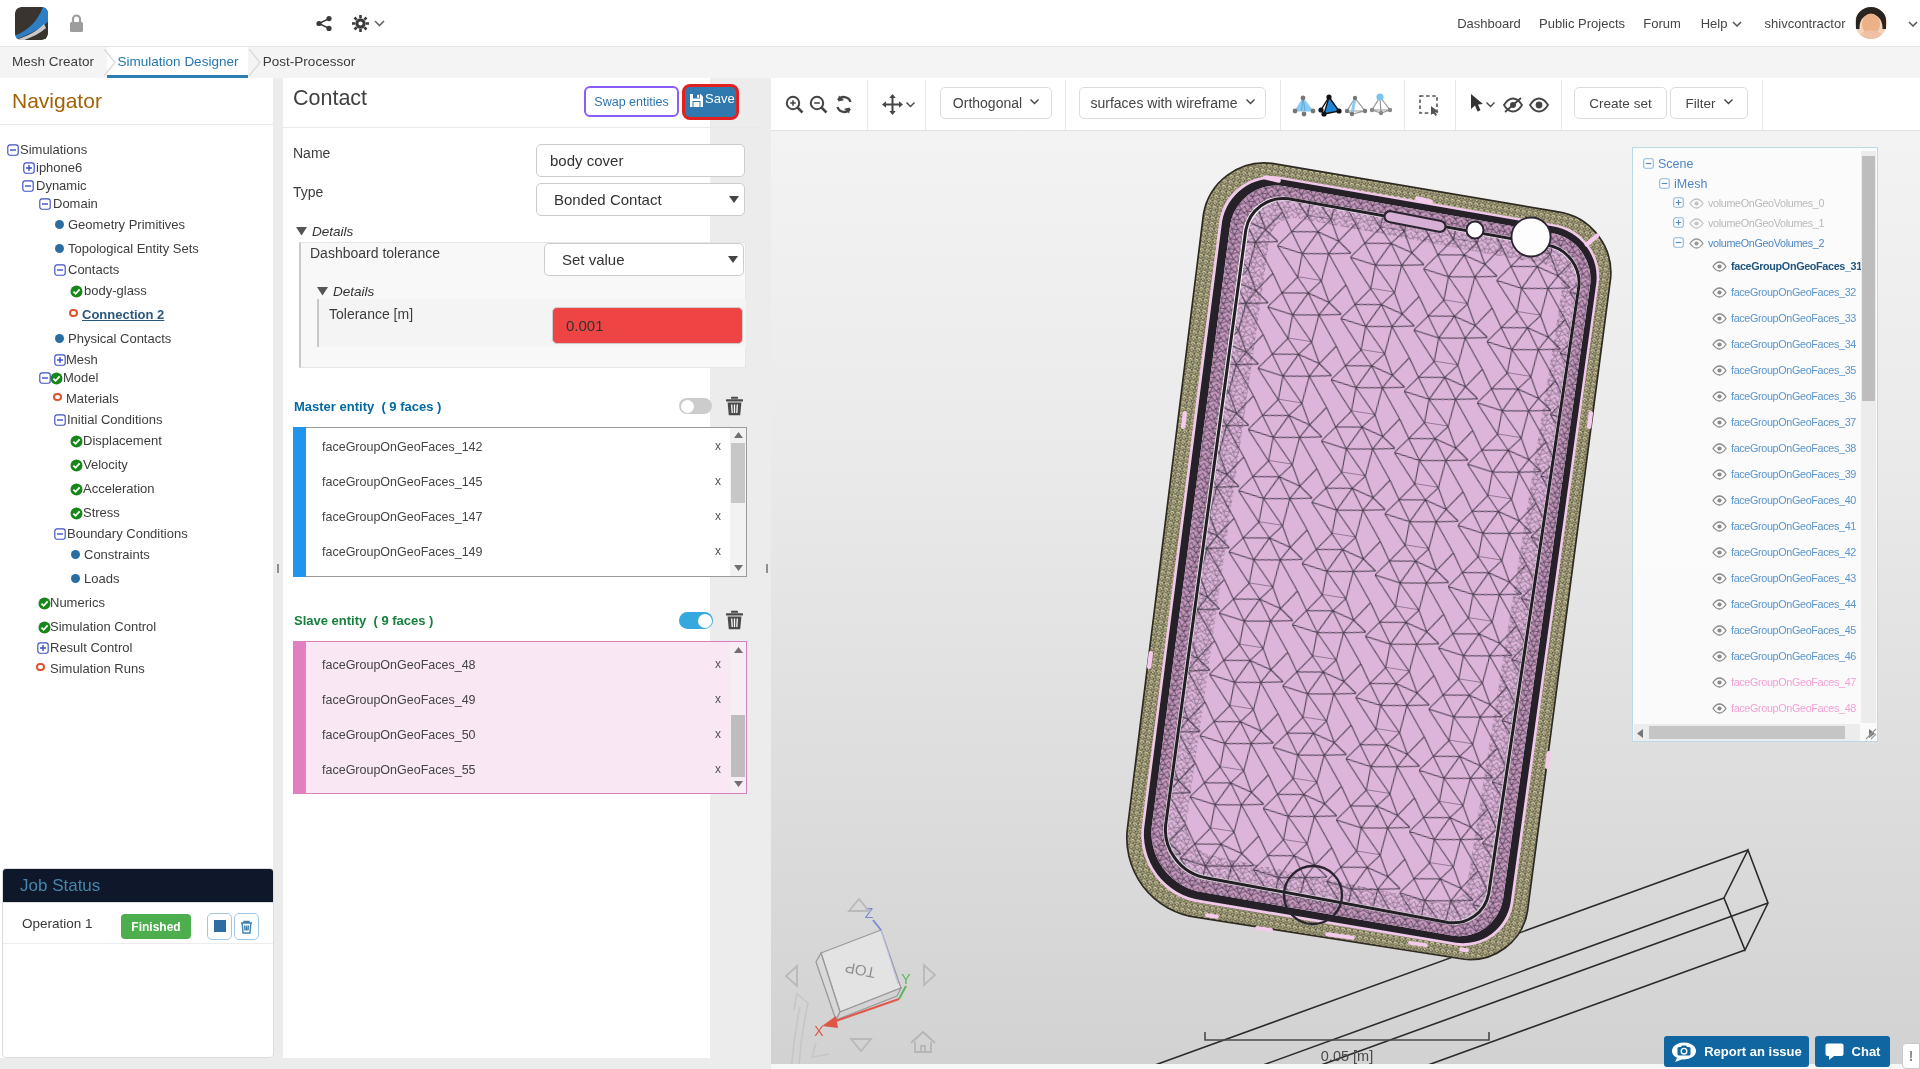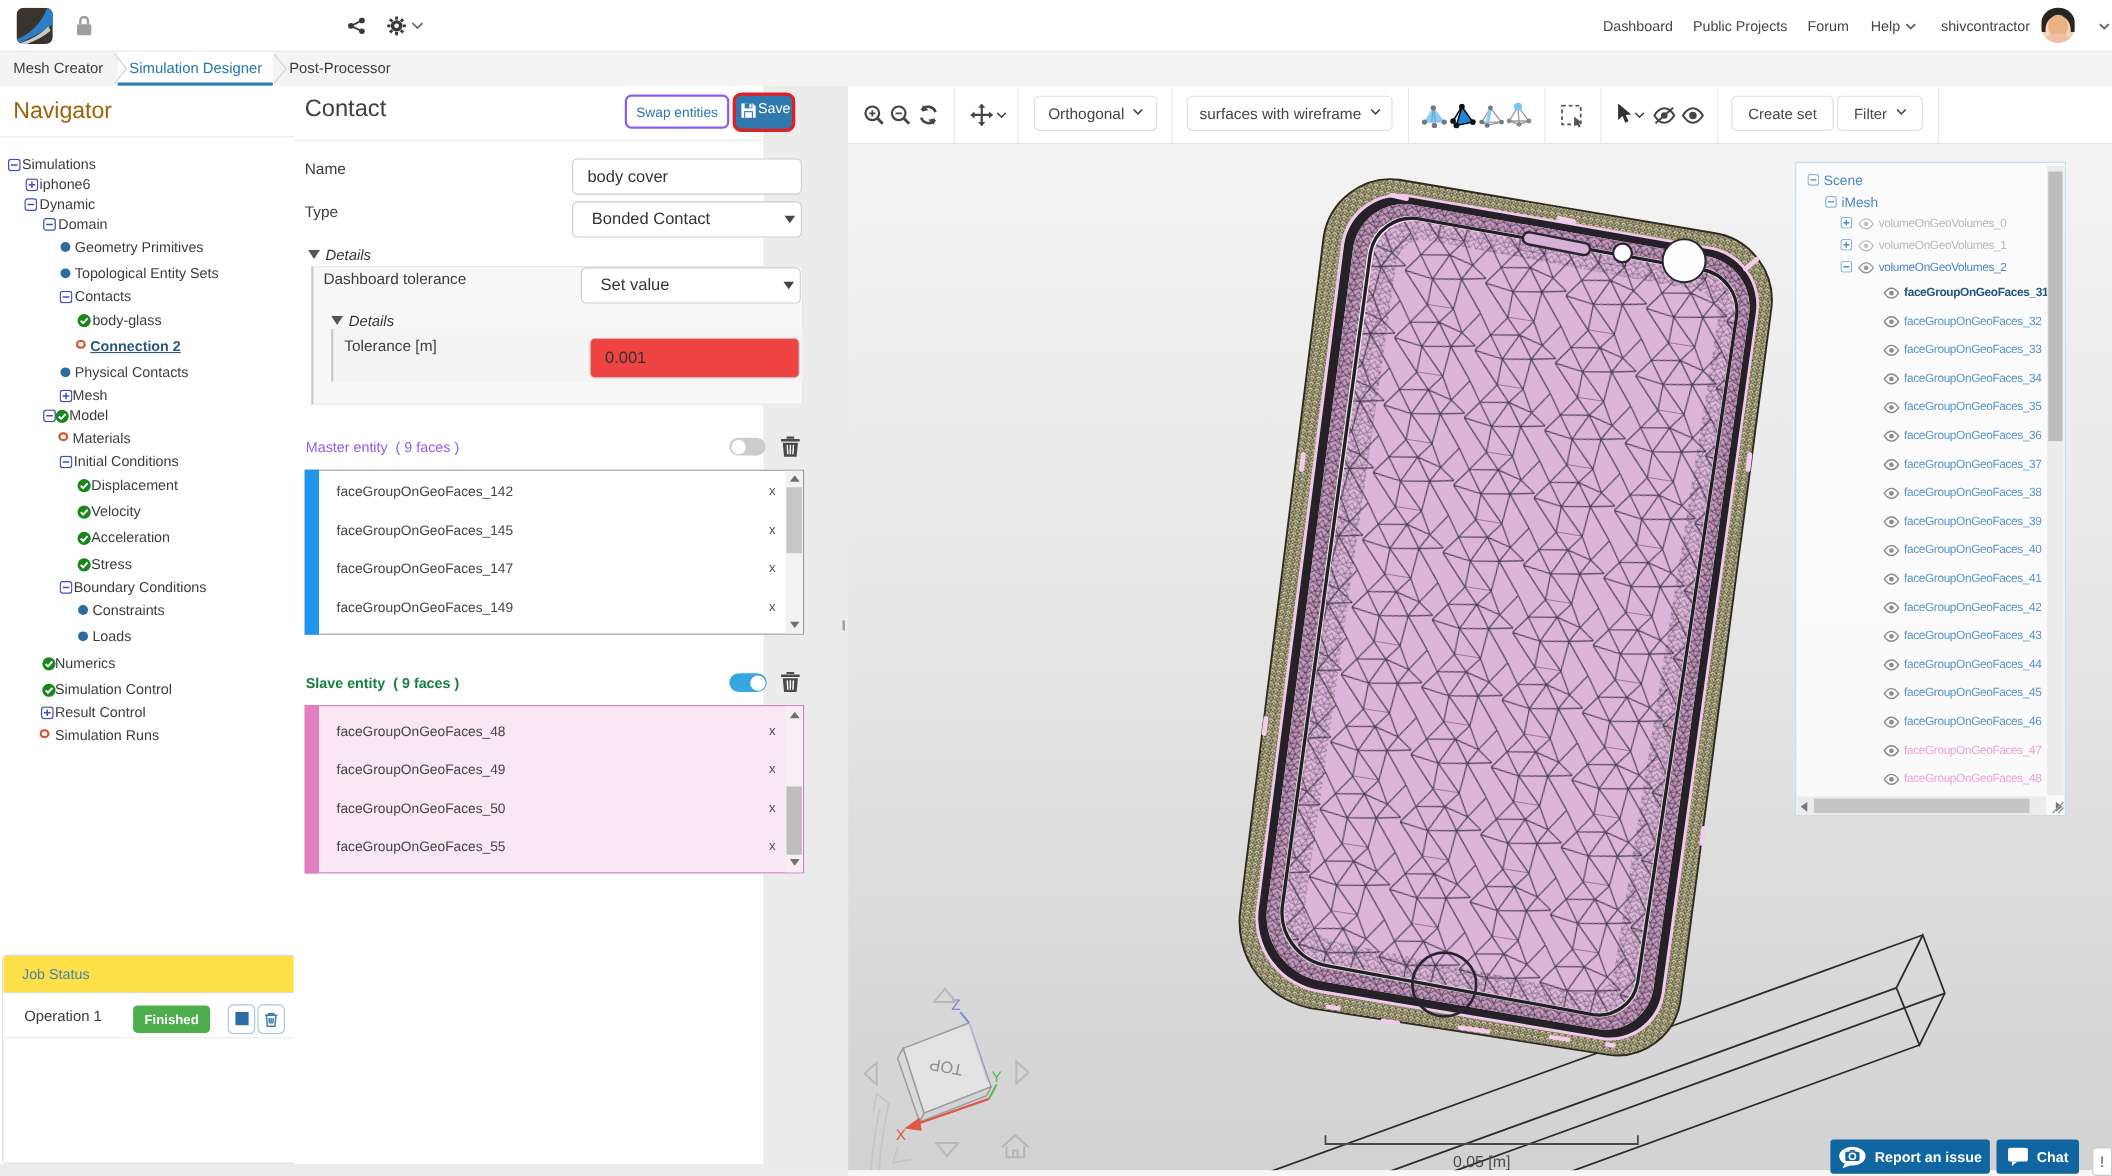--- a/index.html
+++ b/index.html
@@ -187,39 +187,39 @@
     </svg>
 <div class="abs" style="left:50px;top:541px;font-size:13px;color:#3d3d3d;white-space:nowrap">Simulation Control</div>
 <svg class="abs" style="left:37px;top:564px" width="12" height="12" viewBox="0 0 12 12">
       <rect x="0.8" y="0.8" width="10.4" height="10.4" rx="2.2" fill="#fff" stroke="#3c4fc0" stroke-width="1.15"></rect>
       <path d="M3,6 L9,6 M6,3 L6,9" stroke="#3c4fc0" stroke-width="1.4"></path>
     </svg>
 <div class="abs" style="left:50px;top:562px;font-size:13px;color:#3d3d3d;white-space:nowrap">Result Control</div>
 <div class="abs" style="left:36px;top:584.8px;width:8.5px;height:8.5px;border-radius:50%;border:2px solid #dd5430;background:#fff"></div>
 <div class="abs" style="left:50px;top:583px;font-size:13px;color:#3d3d3d;white-space:nowrap">Simulation Runs</div>
 <div class="abs" style="left:2px;top:790px;width:272px;height:190px;border:1px solid #dcdcdc;border-radius:4px;overflow:hidden">
-<div class="abs ctr" style="left:0;top:0;width:100%;height:34px;background:#fde047;border-bottom:1px solid #dcdcdc;padding-left:17px;font-size:13px;color:#4886ad">Job Status</div>
+<div class="abs ctr" style="left:0;top:0;width:100%;height:34px;background:#0f172a;border-bottom:1px solid #dcdcdc;padding-left:17px;font-size:17px;color:#4886ad">Job Status</div>
 <div class="abs" style="left:0;top:34px;width:100%;height:41px;background:#fff;border-bottom:1px solid #ececec"></div>
 <div class="abs ctr" style="left:19px;top:34px;height:41px;font-size:13.5px;color:#383838">Operation 1</div>
 <div class="abs ctr" style="left:118px;top:45px;width:70px;height:25px;background:#4cae4c;border-radius:4px;color:#fff;font-weight:bold;font-size:12px;justify-content:center">Finished</div>
 <div class="abs" style="left:204px;top:44px;width:25px;height:27px;background:#fff;border:1.5px solid #9fc6e3;border-radius:5px"></div>
 <div class="abs" style="left:210.5px;top:51px;width:12px;height:12px;background:#2e6da4"></div>
 <div class="abs" style="left:231px;top:44px;width:25px;height:27px;background:#fff;border:1.5px solid #9fc6e3;border-radius:5px"></div>
 <svg class="abs" style="left:236px;top:50px" width="15" height="16" viewBox="0 0 15 16">
 <g fill="none" stroke="#4080b0" stroke-width="1.4">
           <path d="M2,4 L13,4 M5,4 L5,2.5 L10,2.5 L10,4"></path>
           <path d="M3.2,4 L4,14 L11,14 L11.8,4"></path>
           <path d="M5.6,6.5 L6,11.5 M7.5,6.5 L7.5,11.5 M9.4,6.5 L9,11.5"></path>
         </g>
       </svg>
 </div>
 </div>
 <div class="abs" style="left:276.5px;top:564px;width:2px;height:9px;border-left:1.6px solid #8f8f8f;border-right:1.6px solid #8f8f8f"></div>
 <div class="abs" style="left:765.5px;top:564px;width:2px;height:9px;border-left:1.6px solid #8f8f8f;border-right:1.6px solid #8f8f8f"></div>
-<div class="panel" style="left:267px;top:78px;width:427px;height:980px">
+<div class="panel" style="left:283px;top:78px;width:427px;height:980px">
 <div class="abs" style="left:10px;top:8px;font-size:21.5px;color:#404040">Contact</div>
 <div class="abs" style="left:301px;top:8px;width:95px;height:31px;border:2px solid #8b5cf6;border-radius:6px;background:#fff;color:#2e75b0;font-size:12.5px;display:flex;align-items:center;justify-content:center">Swap entities</div>
 <div class="abs" style="left:399px;top:5.5px;width:57px;height:36px;border:3px solid #e32020;border-radius:8px;background:#3079ae;display:flex;align-items:center;justify-content:center"></div>
 <svg class="abs" style="left:406px;top:15px" width="15" height="15" viewBox="0 0 15 15">
 <path d="M1,1 L11.5,1 L14,3.5 L14,14 L1,14 Z" fill="#fff"></path>
 <rect x="3.5" y="8" width="8" height="6" fill="#3079ae"></rect>
       <rect x="4.5" y="9" width="6" height="5" fill="#fff"></rect>
 <rect x="4" y="1" width="7" height="4.5" fill="#3079ae"></rect>
       <rect x="8.2" y="1.8" width="2" height="3" fill="#fff"></rect>
 </svg>
@@ -242,21 +242,21 @@
 <svg class="abs" style="left:445px;top:178px" width="10" height="8" viewBox="0 0 10 8">
       <path d="M0,0 L10,0 L5,7 Z" fill="#444"></path>
     </svg>
 <svg class="abs" style="left:34px;top:209px" width="11" height="9" viewBox="0 0 11 9">
       <path d="M0,0 L11,0 L5.5,8.5 Z" fill="#555"></path>
     </svg>
 <div class="abs" style="left:50px;top:206px;font-size:13.5px;font-style:italic;color:#333">Details</div>
 <div class="abs" style="left:34px;top:221px;width:429px;height:48px;background:#f4f4f4;border-left:2px solid #c9c9c9"></div>
 <div class="abs" style="left:46px;top:228px;font-size:14px;color:#3c3c3c">Tolerance [m]</div>
 <div class="abs" style="left:269px;top:229px;width:191px;height:37px;border:1px solid #ccc;border-radius:5px;background:#ef4444;display:flex;align-items:center;padding-left:13px;font-size:15px;color:#333">0.001</div>
-<div class="abs" style="left:11px;top:321px;font-size:13px;font-weight:normal;color:#8b5cf6">Master entity&nbsp;&nbsp;( 9 faces )</div>
+<div class="abs" style="left:11px;top:321px;font-size:13px;font-weight:bold;color:#0369a1">Master entity&nbsp;&nbsp;( 9 faces )</div>
 <div class="abs" style="left:396px;top:320px;width:33px;height:16px;border-radius:8px;background:#ccc"></div>
 <div class="abs" style="left:397.5px;top:321.5px;width:13px;height:13px;border-radius:50%;background:#fff"></div>
 <svg class="abs" style="left:442px;top:318px" width="19" height="20" viewBox="0 0 19 20">
 <g fill="#4a4a4a">
         <rect x="1" y="3.2" width="17" height="2.2" rx="0.5"></rect>
         <rect x="6" y="0.8" width="7" height="2" rx="0.5"></rect>
 <path d="M2.6,6.5 L16.4,6.5 L15.2,19.2 L3.8,19.2 Z"></path>
       </g>
 <g stroke="#fff" stroke-width="1.3">
         <path d="M6.7,8.5 L7.2,17 M9.5,8.5 L9.5,17 M12.3,8.5 L11.8,17"></path>

